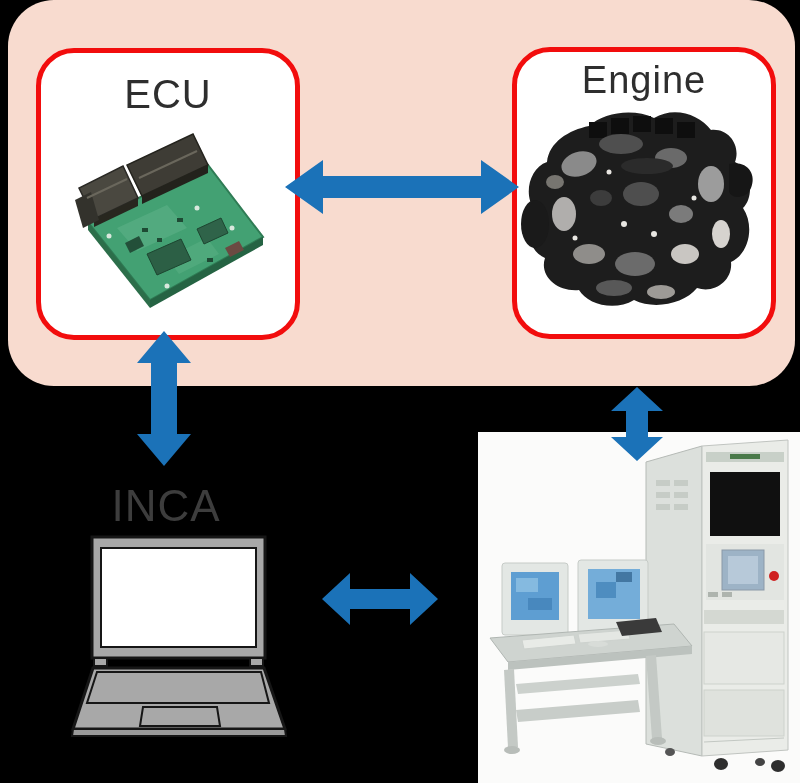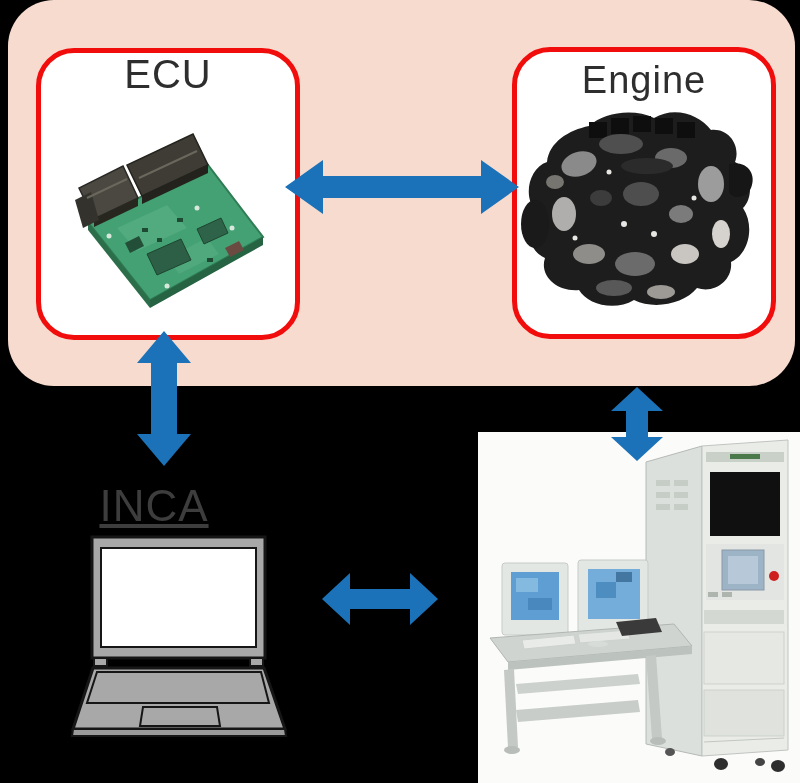--- a/index.html
+++ b/index.html
@@ -14,26 +14,26 @@
   .node-box{
     position:absolute;width:254px;height:282px;background:#fff;
     border:5px solid #f20d0d;border-radius:38px;z-index:2;overflow:hidden;
   }
   .node-box.ecu{left:36px;top:48px;}
   .node-box.engine{left:512px;top:47px;}
   .box-title{
     width:100%;text-align:center;color:#2e2e2e;line-height:1.05;
     font-weight:400;letter-spacing:1px;
   }
-  .ecu .box-title{font-size:40px;}
+  .ecu .box-title{font-size:40px;margin-top:20px;}
   .engine .box-title{font-size:38px;margin-top:9px;}
   .img-svg{position:absolute;}
   .arrow{position:absolute;z-index:5;}
   .flow-label{position:absolute;color:#3d3d3d;z-index:4;text-align:center;}
-  .inca-label{left:51px;top:481px;width:206px;font-size:44px;letter-spacing:1px;text-decoration:underline;}
+  .inca-label{left:63px;top:481px;width:206px;font-size:44px;letter-spacing:1px;}
   .ethernet-label{left:311px;top:625px;width:140px;font-size:34px;}
   .bench{
     position:absolute;left:478px;top:432px;width:322px;height:351px;
     background:#fbfbfa;z-index:1;
   }
 </style>
 </head>
 <body>
 
 <div class="stage">

